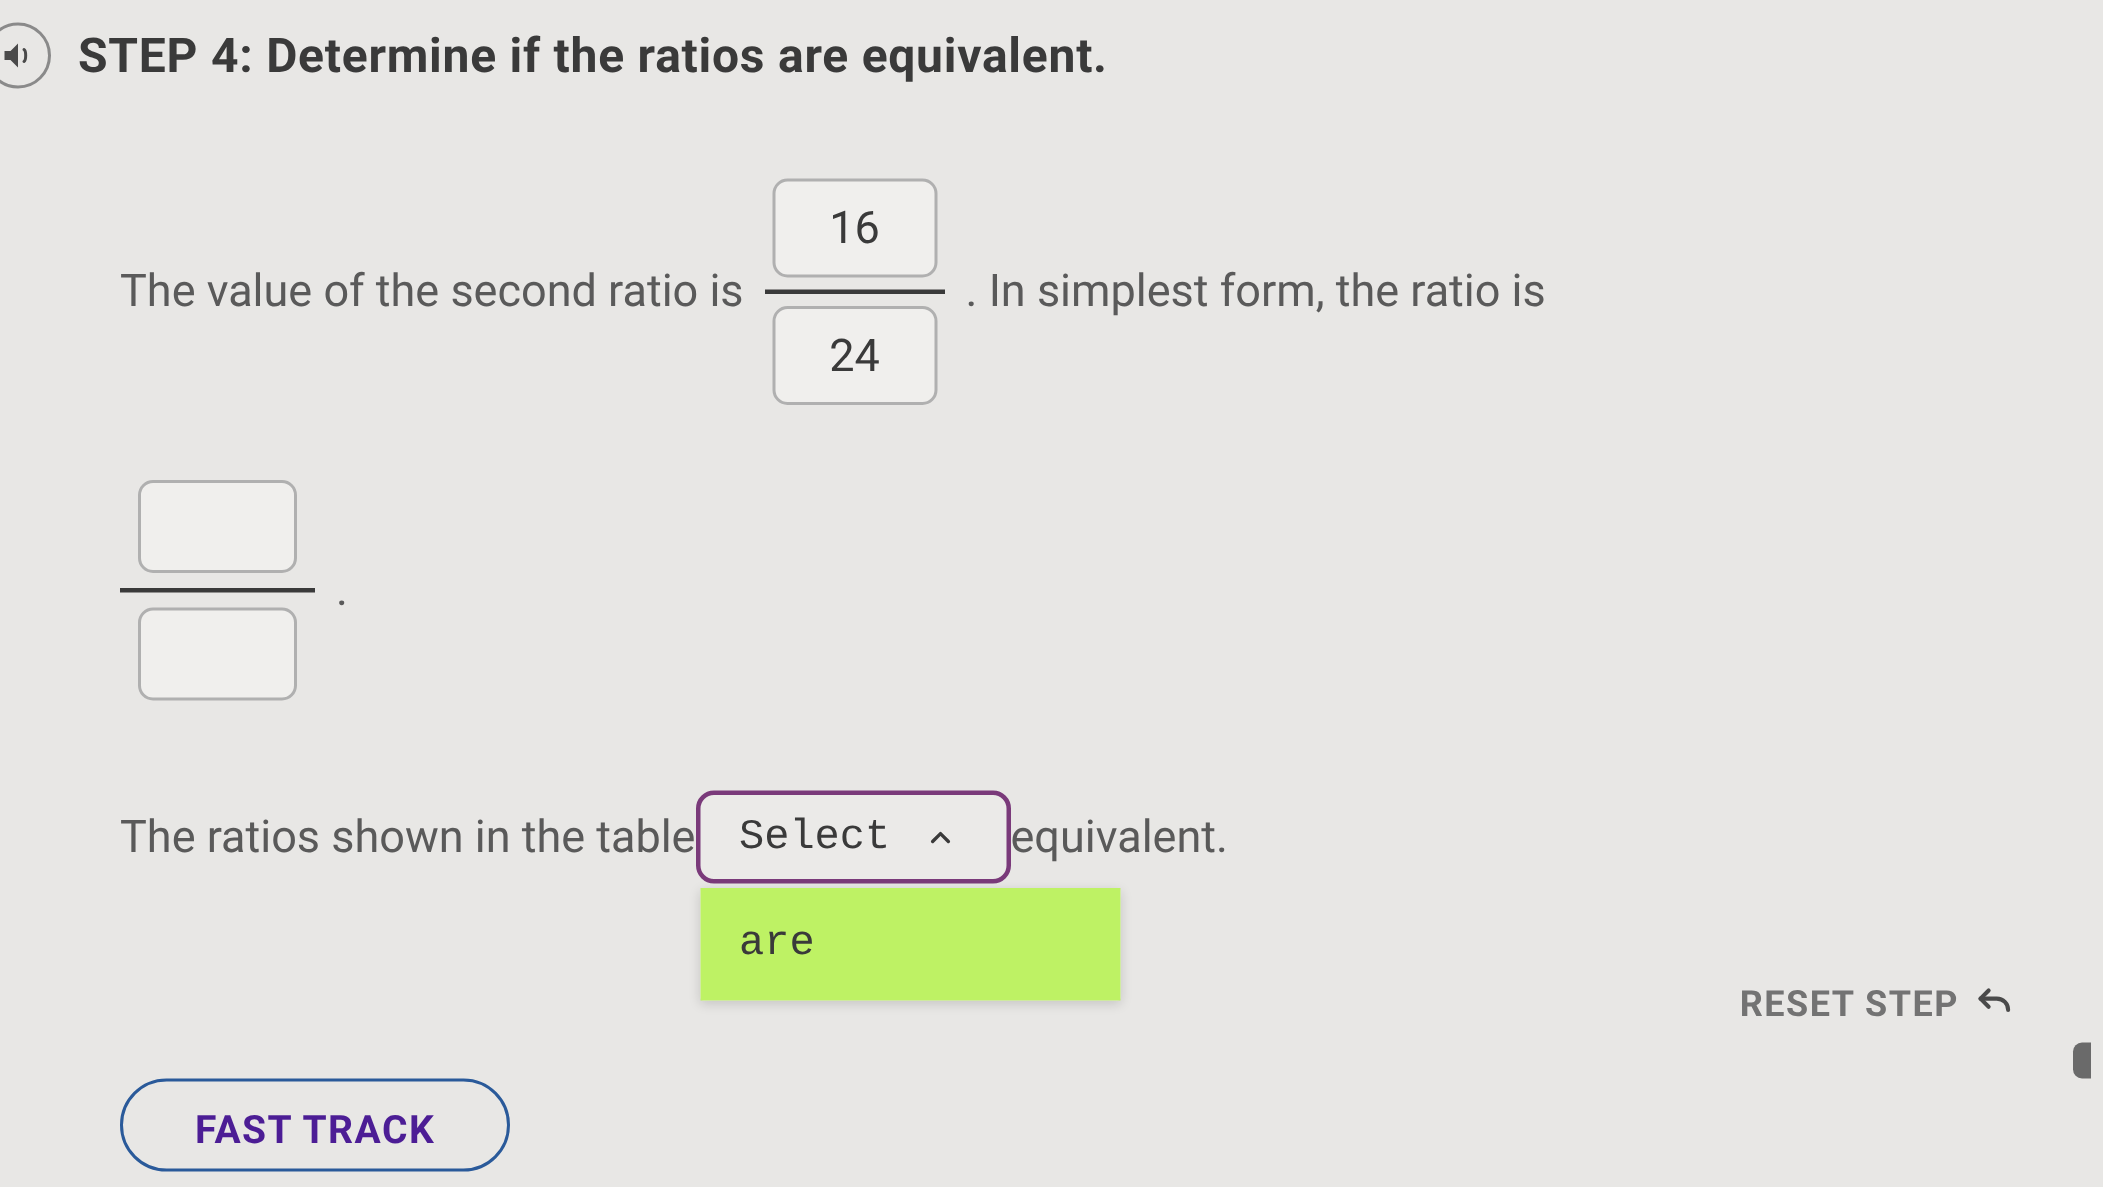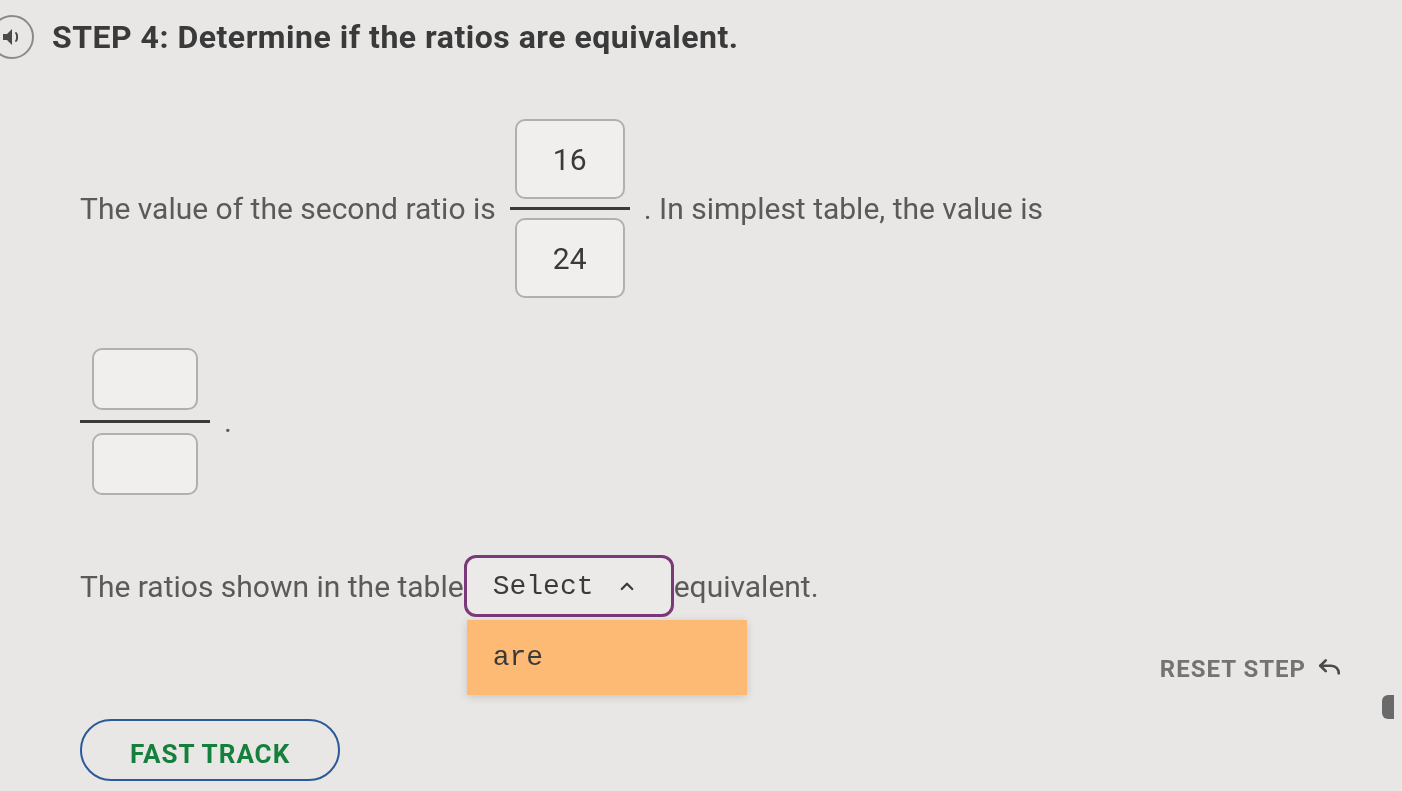--- a/index.html
+++ b/index.html
@@ -62,21 +62,21 @@
       align-items: center;
       gap: 8px;
     }
     .fraction .bar {
       width: 120px;
       height: 3px;
       background: #3a3a3a;
     }
     .input-box {
       width: 110px;
-      height: 80px;
+      height: 66px;
       border: 2px solid #b0b0b0;
       border-radius: 10px;
       background: #f0efed;
       text-align: center;
       font-size: 30px;
       color: #3a3a3a;
       display: flex;
       align-items: center;
       justify-content: center;
       outline: none;
@@ -144,21 +144,21 @@
       background: #f4f3f1;
       box-shadow: 0 2px 8px rgba(0,0,0,0.15);
       border-radius: 2px;
     }
     .dropdown-option {
       padding: 22px 26px;
       font-size: 28px;
       color: #3a3a3a;
     }
     .dropdown-option.highlight {
-      background: #fdba74;
+      background: #bef264;
     }
     .reset-step {
       position: absolute;
       right: 60px;
       top: 655px;
       display: flex;
       align-items: center;
       gap: 10px;
       font-size: 24px;
       font-weight: 700;
@@ -171,21 +171,21 @@
     }
     .fast-track {
       position: absolute;
       left: 80px;
       bottom: 10px;
       border: 2px solid #2a5a9a;
       border-radius: 40px;
       padding: 18px 48px 10px 48px;
       font-size: 26px;
       font-weight: 700;
-      color: #15803d;
+      color: #4c1d95;
       letter-spacing: 1px;
       background: #e8e7e5;
     }
     .side-dot {
       position: absolute;
       right: 8px;
       top: 695px;
       width: 12px;
       height: 24px;
       background: #6a6a6a;
@@ -207,21 +207,21 @@
 
 <div class="content">
 
   <div class="line1">
     <span>The value of the second ratio is</span>
     <span class="fraction">
       <span class="input-box">16</span>
       <span class="bar"></span>
       <span class="input-box">24</span>
     </span>
-    <span>. In simplest table, the value is</span>
+    <span>. In simplest form, the ratio is</span>
   </div>
 
   <div class="fraction-empty">
     <span class="col">
       <span class="input-box empty"></span>
       <span class="bar2"></span>
       <span class="input-box empty"></span>
     </span>
     <span class="period-text">.</span>
   </div>

